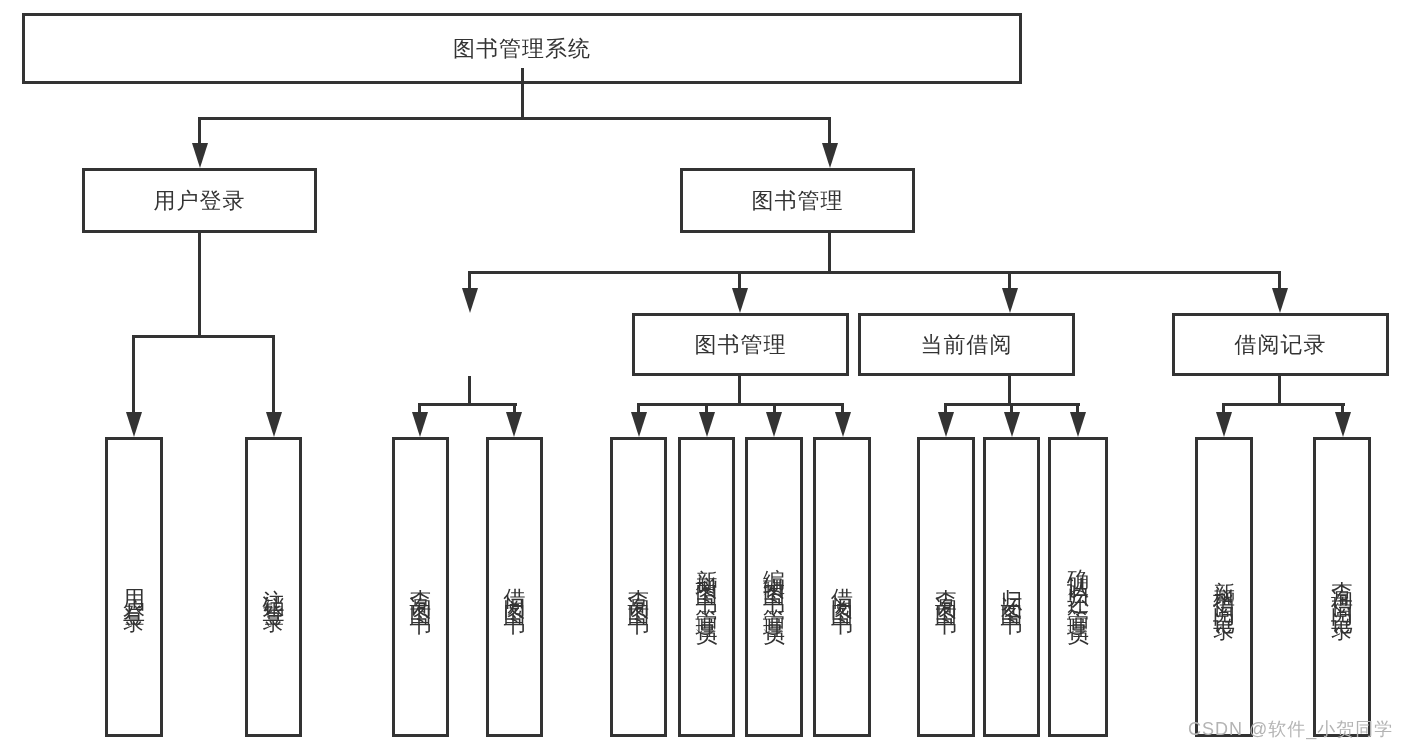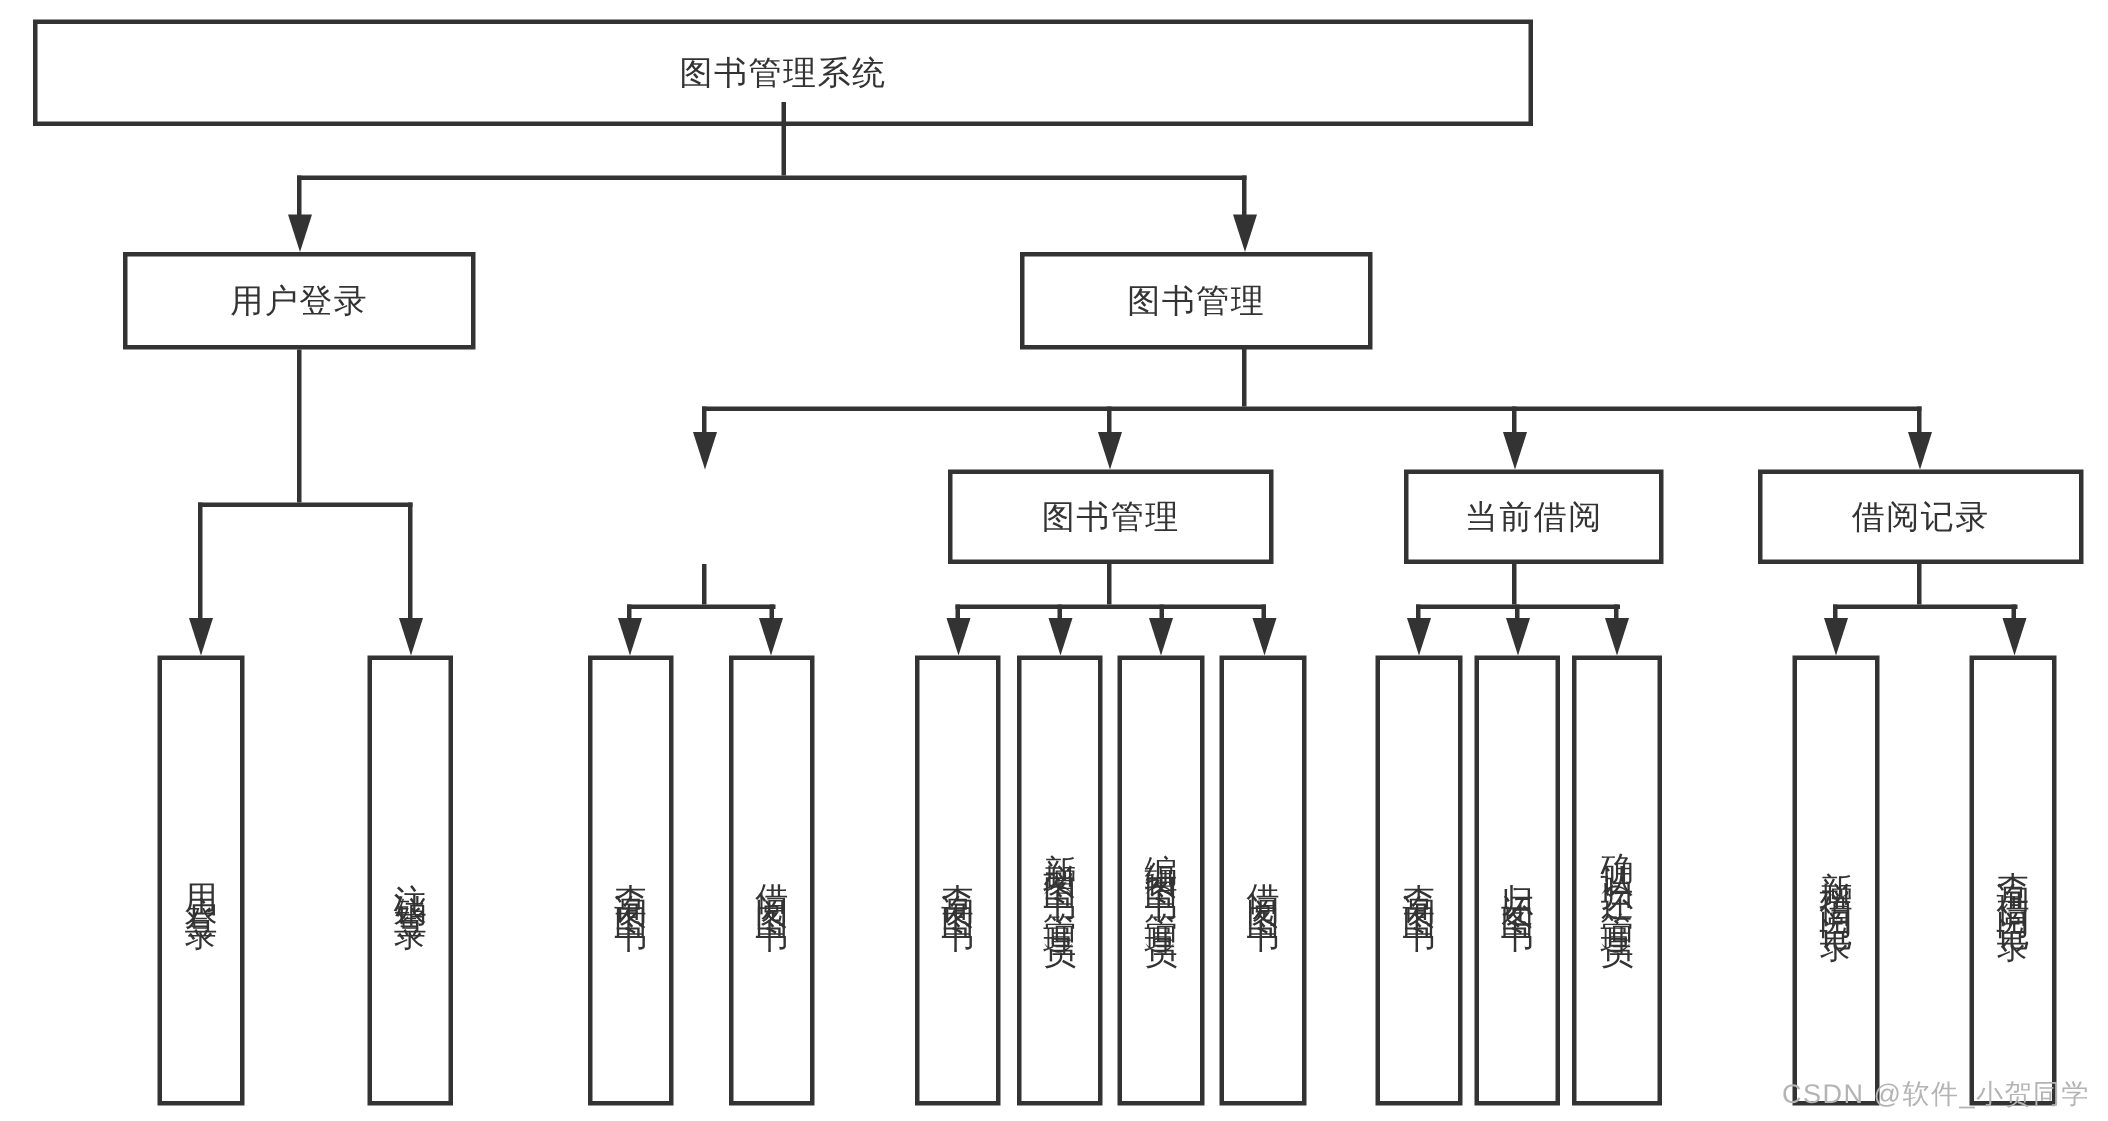--- a/index.html
+++ b/index.html
@@ -95,21 +95,21 @@
   <div class="vline" style="left:738px;top:271px;height:17px"></div>
   <div class="arrow" style="left:732px;top:288px"></div>
   <div class="vline" style="left:1008px;top:271px;height:17px"></div>
   <div class="arrow" style="left:1002px;top:288px"></div>
   <div class="vline" style="left:1278px;top:271px;height:17px"></div>
   <div class="arrow" style="left:1272px;top:288px"></div>
 
   <div class="box" style="left:632px;top:313px;width:217px;height:63px">
     <span class="hlabel">图书管理</span>
   </div>
-  <div class="box" style="left:936px;top:313px;width:173px;height:63px">
+  <div class="box" style="left:858px;top:313px;width:217px;height:63px">
     <span class="hlabel">当前借阅</span>
   </div>
   <div class="box" style="left:1172px;top:313px;width:217px;height:63px">
     <span class="hlabel">借阅记录</span>
   </div>
 
   <div class="vline" style="left:468px;top:376px;height:27px"></div>
   <div class="hline" style="left:418px;top:403px;width:99px"></div>
   <div class="vline" style="left:418px;top:403px;height:9px"></div>
   <div class="arrow" style="left:412px;top:412px"></div>

